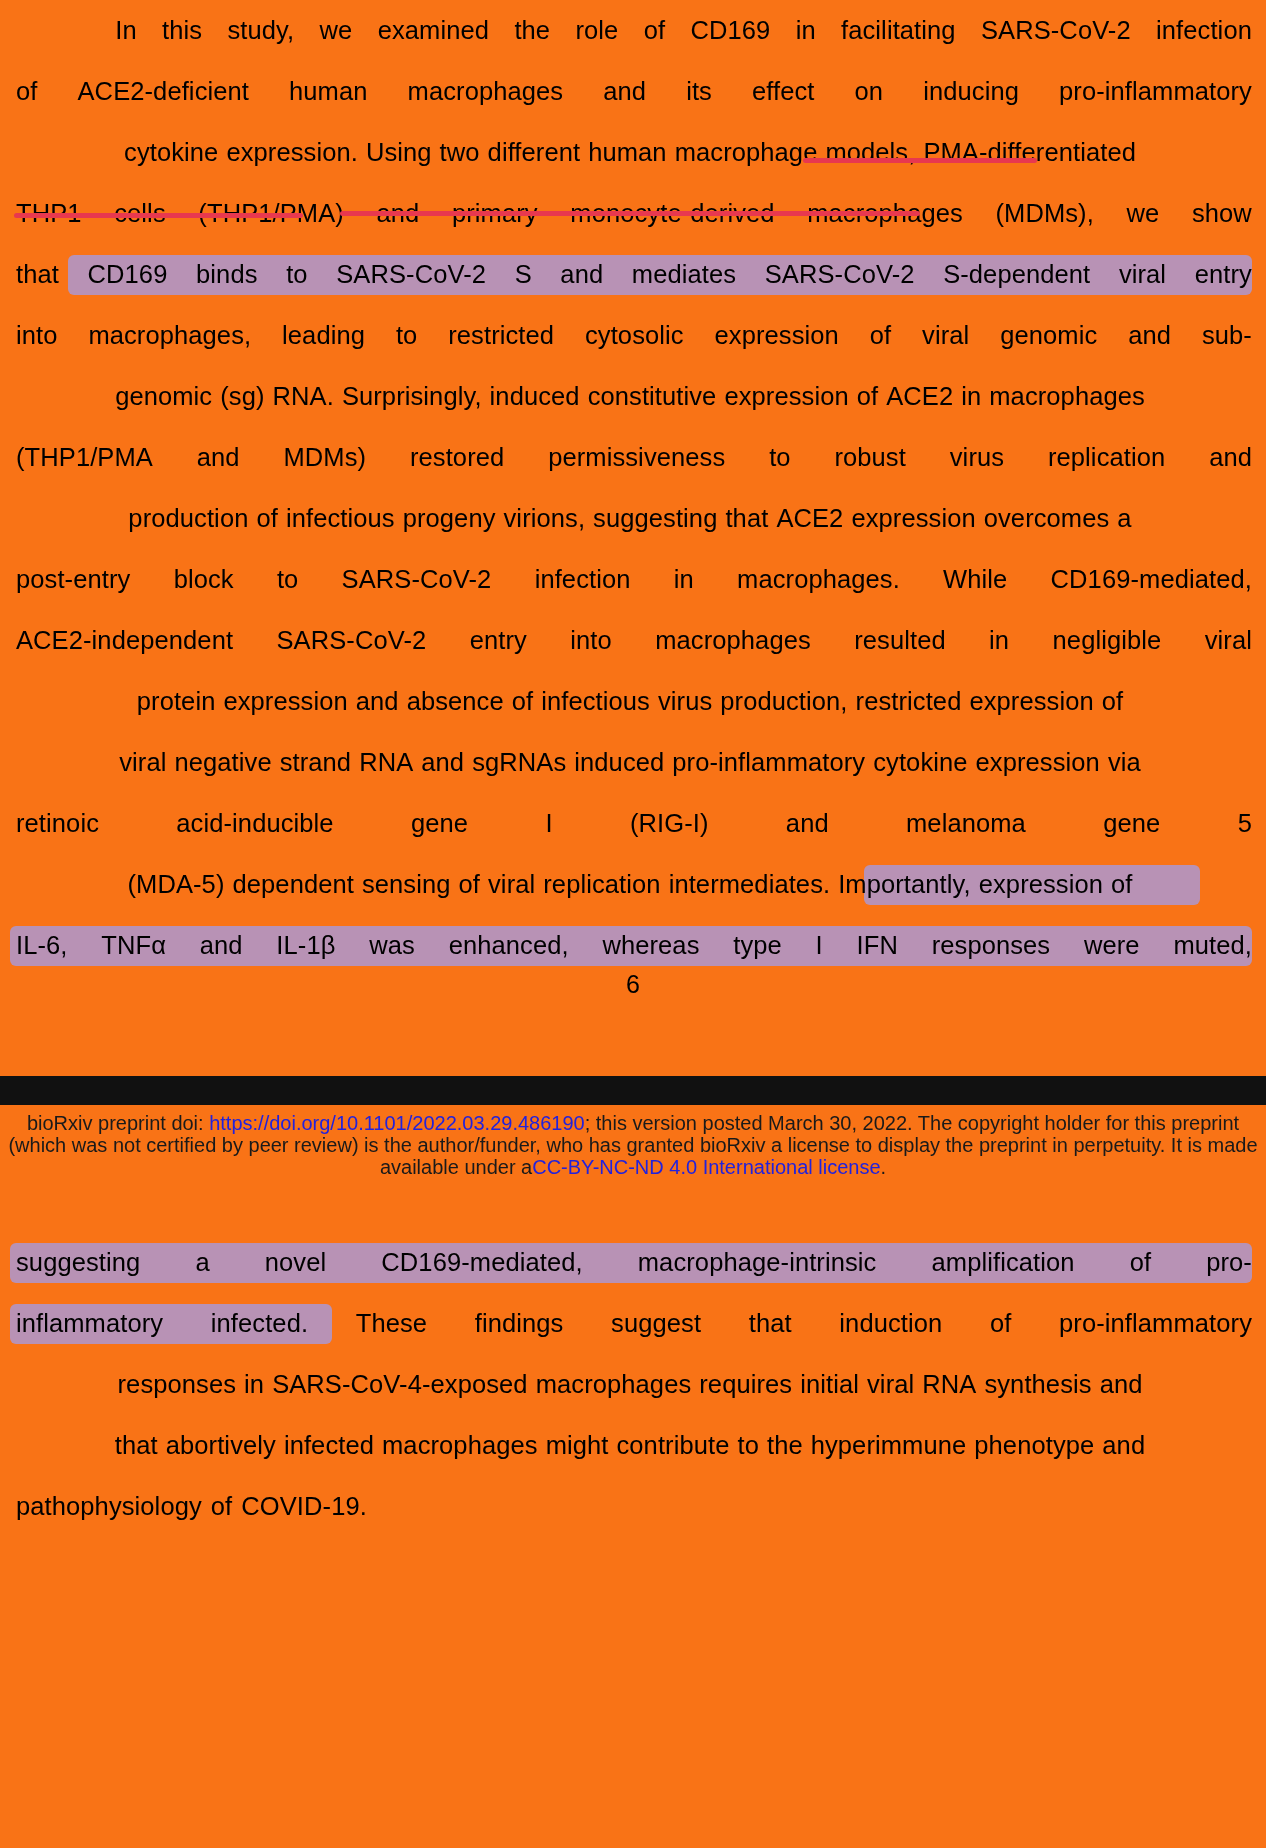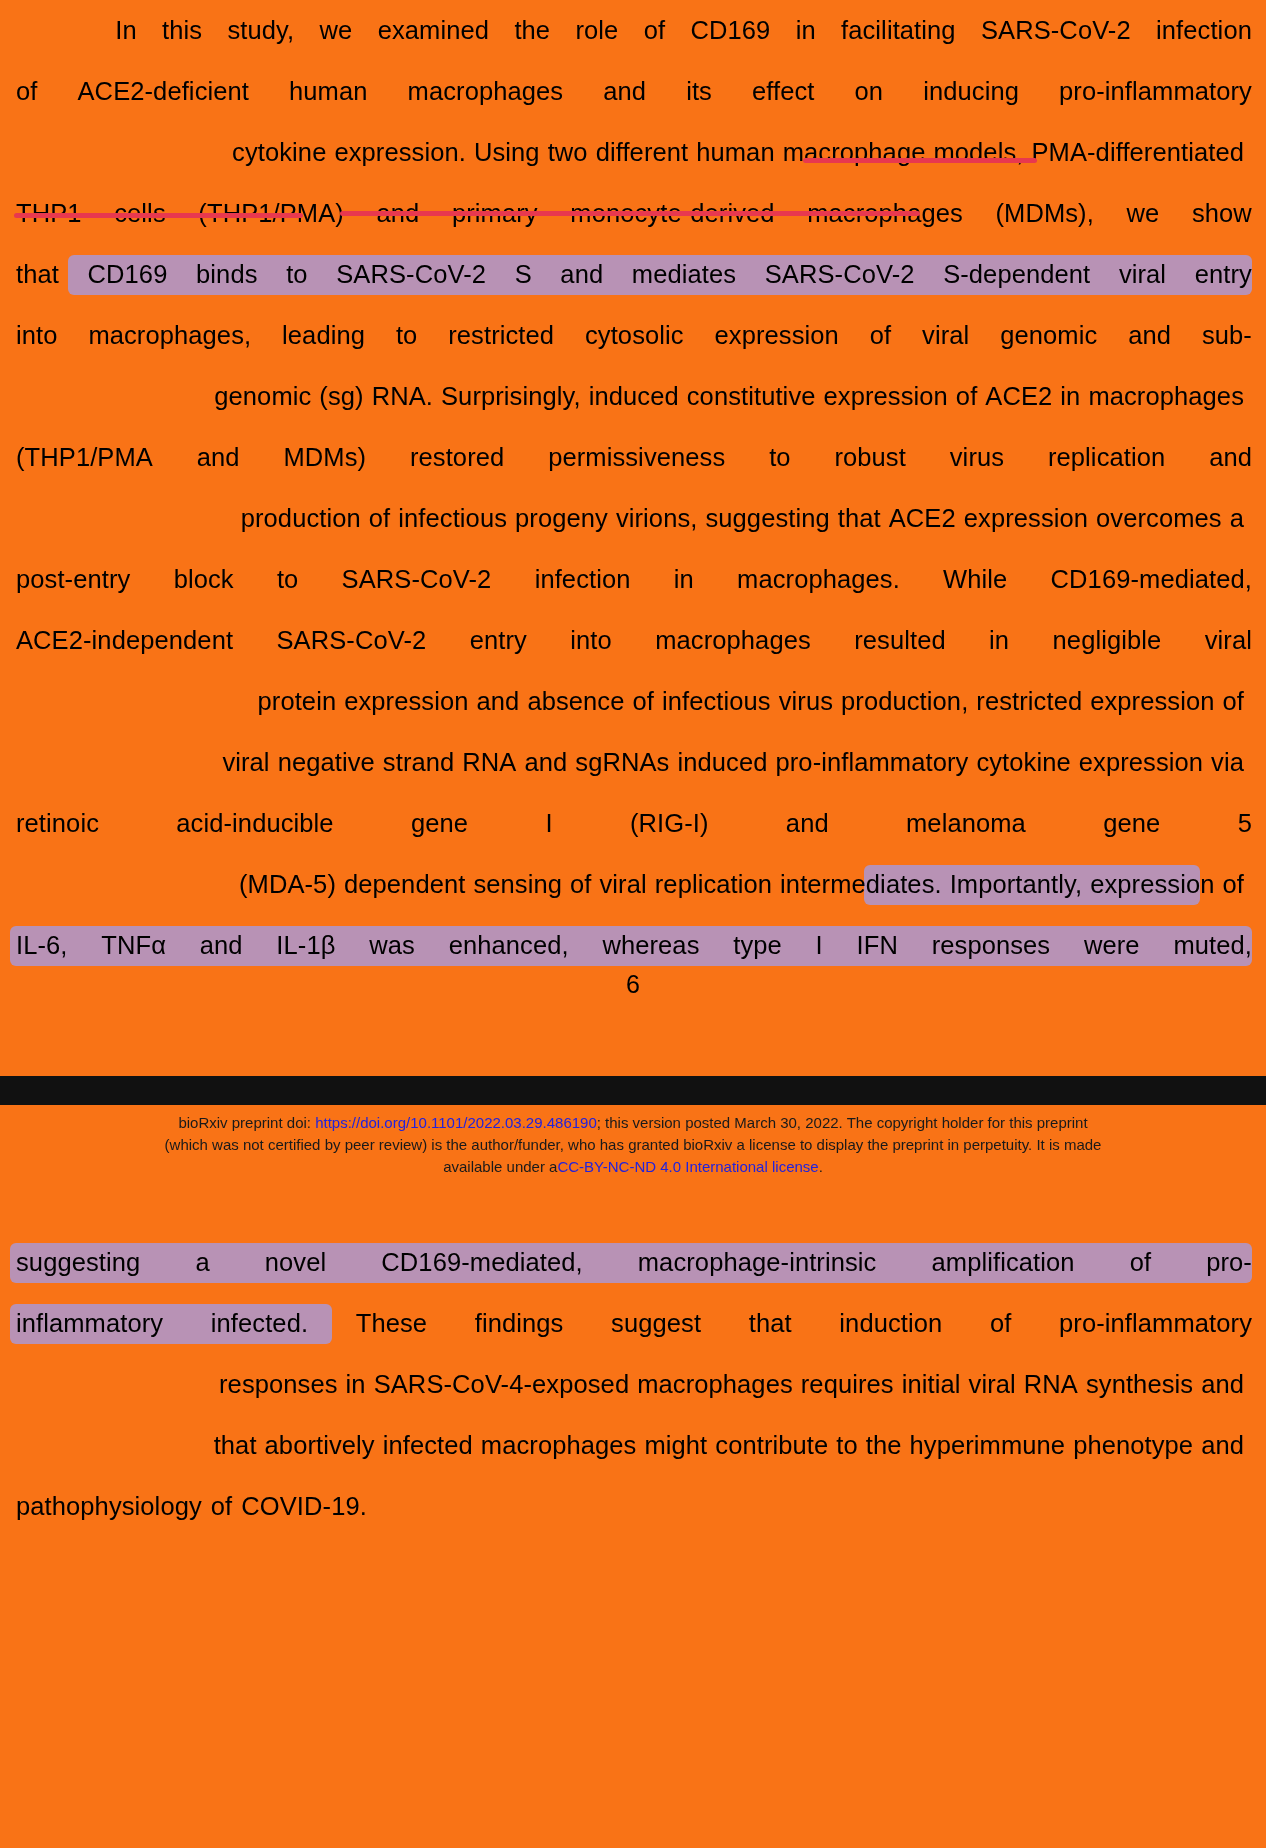--- a/index.html
+++ b/index.html
@@ -39,21 +39,21 @@
     letter-spacing: 0.1px;
   }
   
   .tline.just {
     justify-content: space-between;
   }
   .tline.last {
     justify-content: flex-start;
   }
   .tline.last .w { margin-right: 9px; }
-  .tline.tight { justify-content: flex-end; }
+  .tline.tight { justify-content: center; }
   .tline.tight .w { margin-right: 8px; }
 
   .w {
     position: relative;
     display: inline-block;
     z-index: 2;
   }
   .indent {
     display: inline-block;
     width: 74px;
@@ -95,21 +95,21 @@
     width: 1266px;
     background: #111111;
   }
 
   
   #banner {
     position: absolute;
     left: 0;
     width: 1266px;
     text-align: center;
-    font-size: 15px;
+    font-size: 20px;
     line-height: 22px;
     color: #1a1a1a;
   }
   #banner .bline {
     white-space: nowrap;
   }
   #banner .lnk {
     color: #2222dd;
   }
   #banner .lic {

